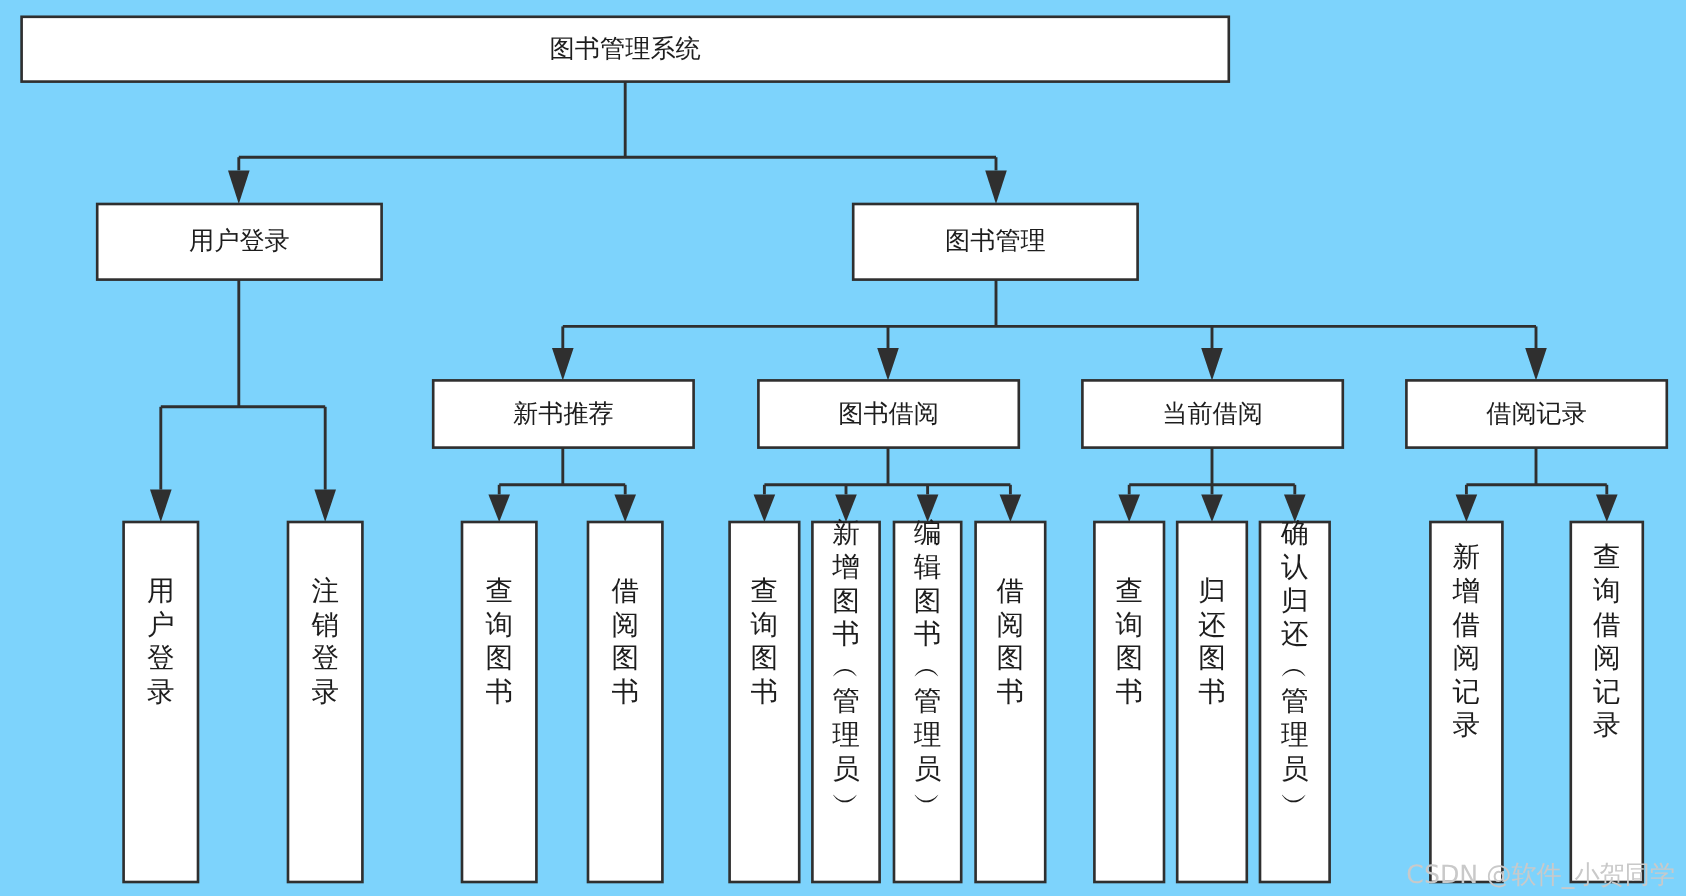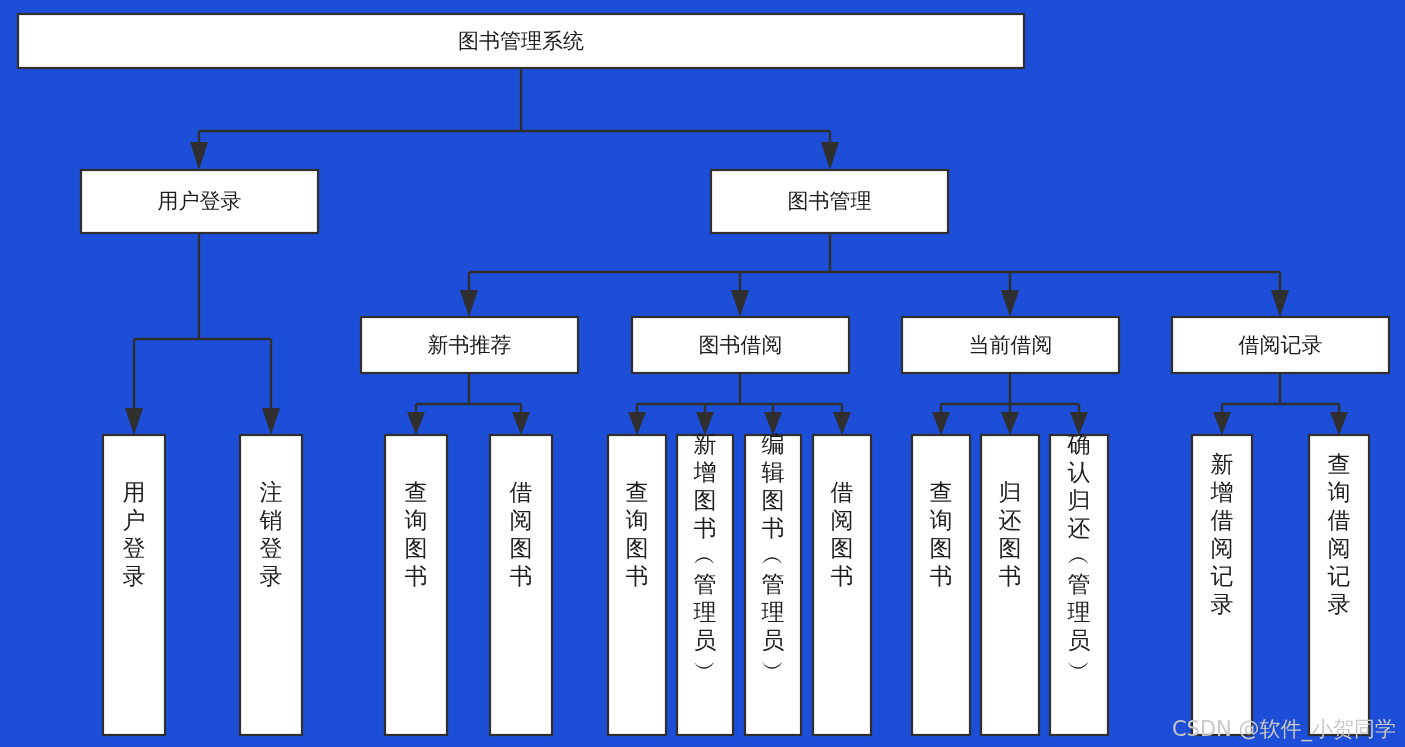--- a/index.html
+++ b/index.html
@@ -11,21 +11,21 @@
   body {
     width: 1405px;
     height: 747px;
     font-family: "Liberation Sans", "DejaVu Sans", sans-serif;
     overflow: hidden;
   }
   #diagram-root {
     position: relative;
     width: 1405px;
     height: 747px;
-    background: #1d4ed8;
+    background: #7dd3fc;
   }
   svg#tree-svg {
     position: absolute;
     left: 0;
     top: 0;
     width: 1405px;
     height: 747px;
     display: block;
   }
   .node-box {

